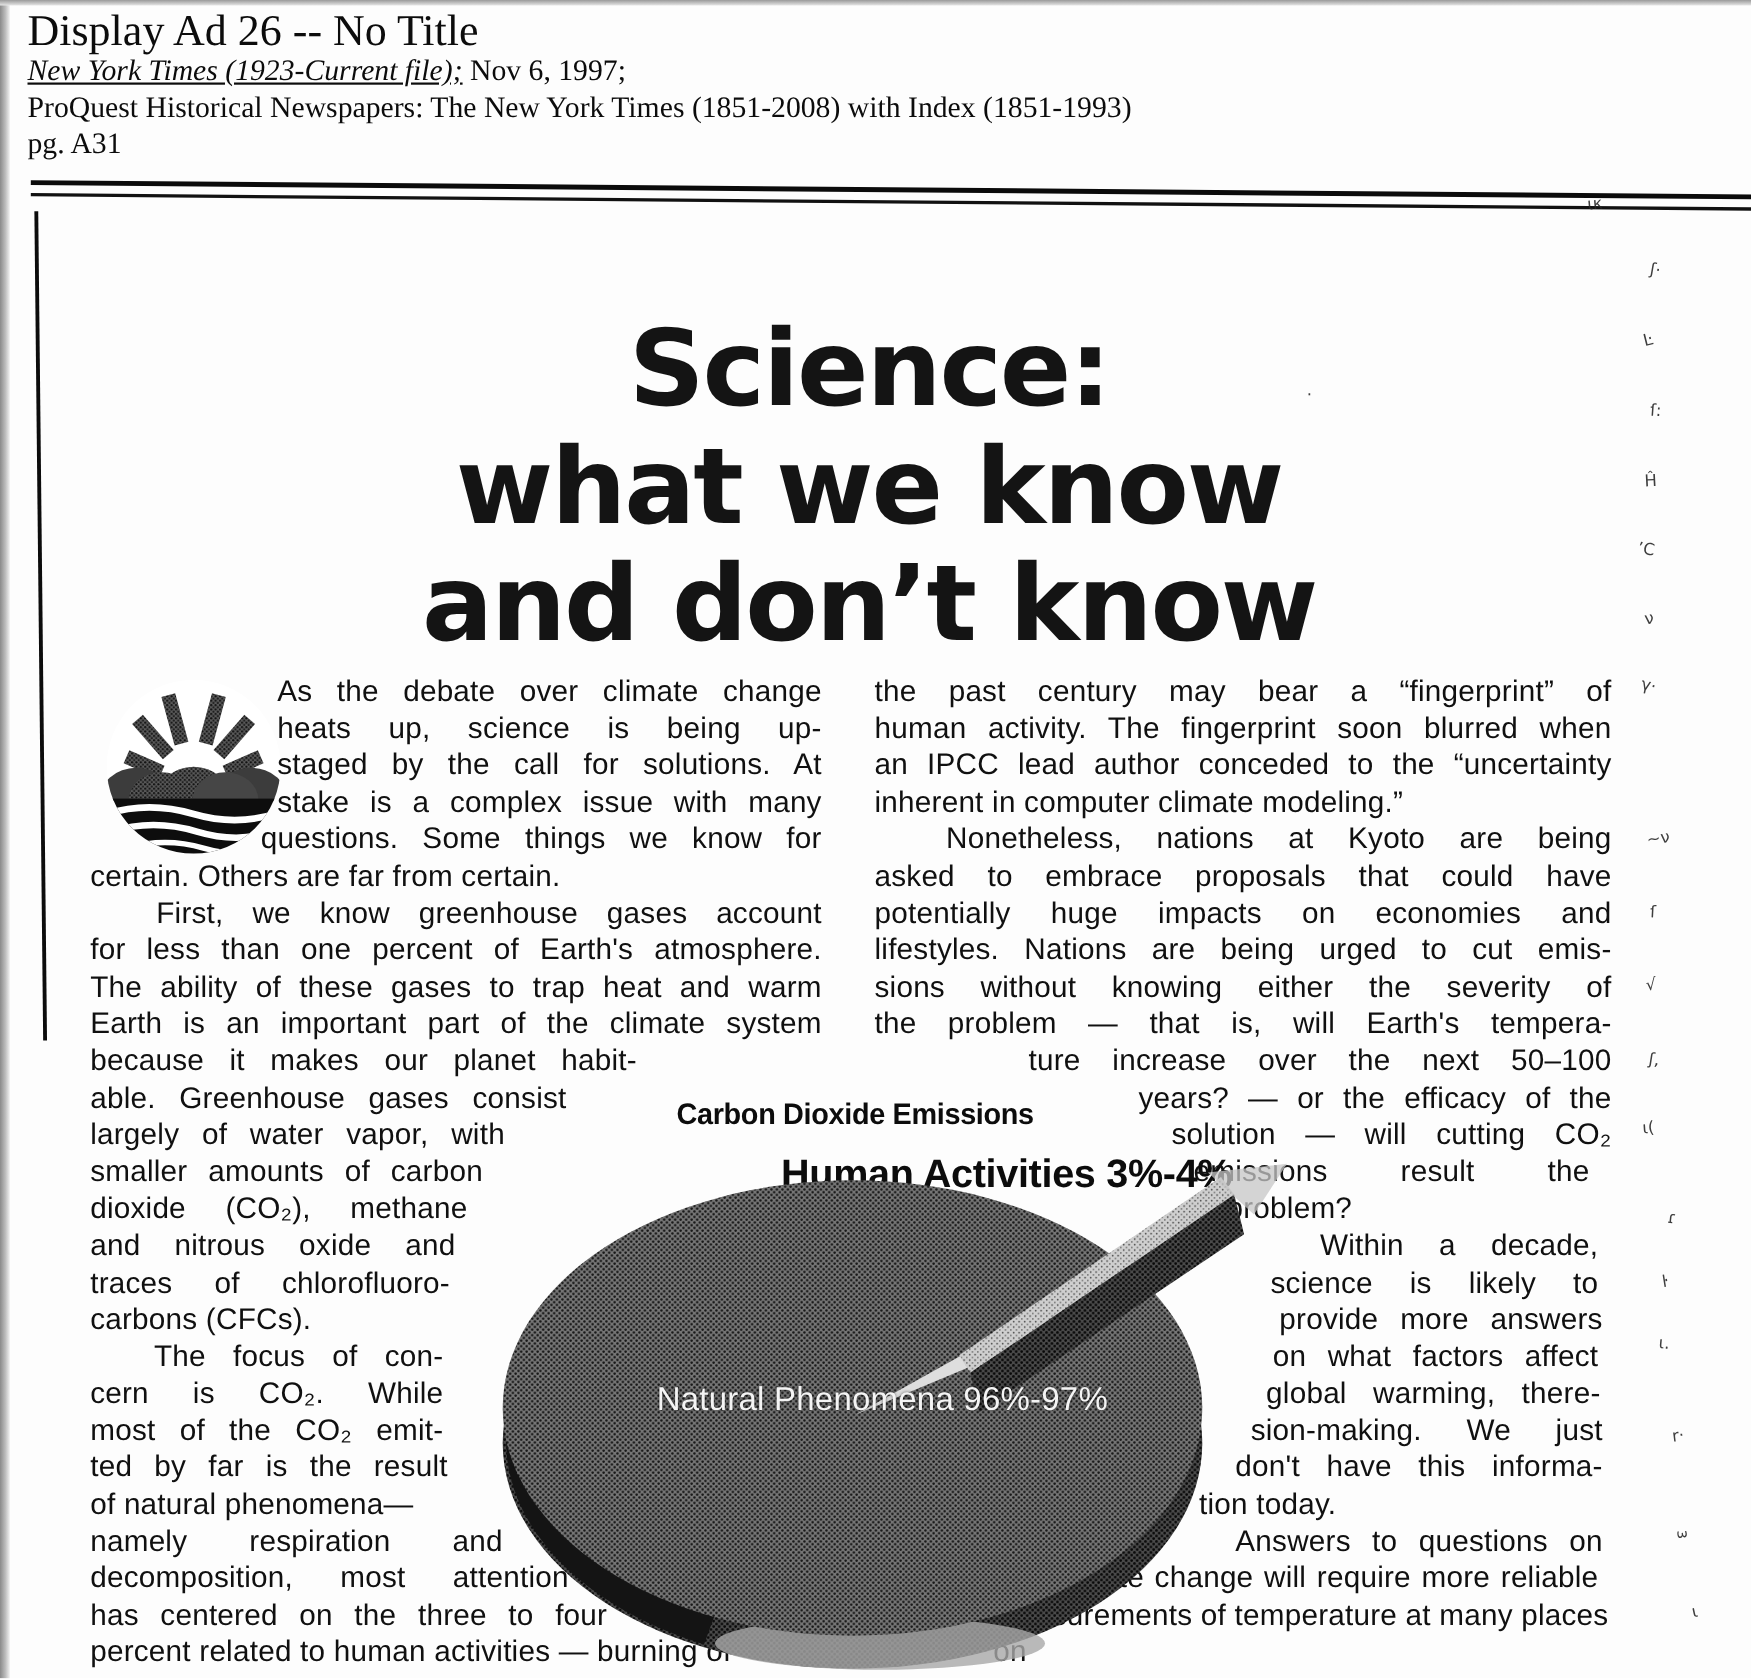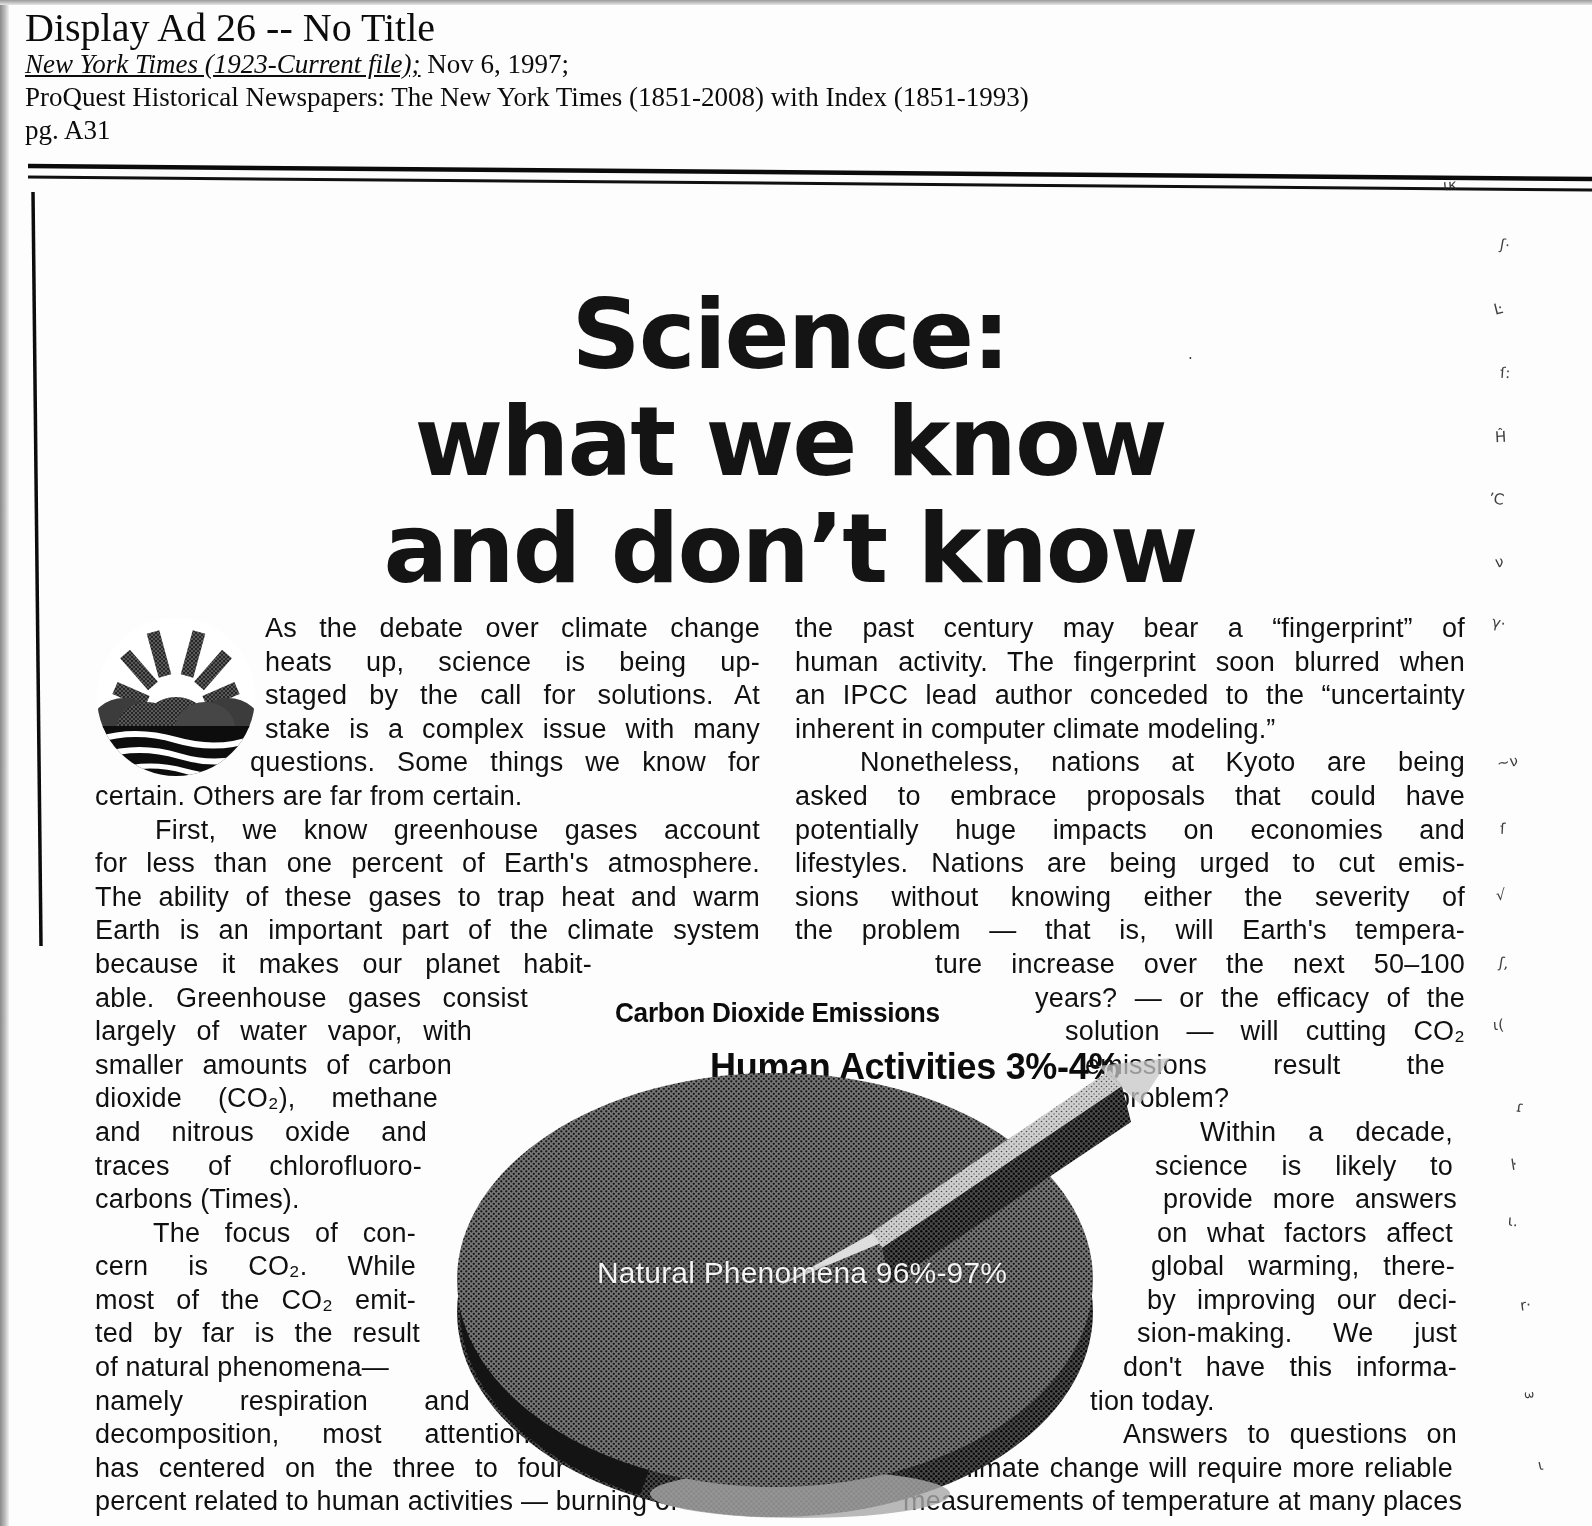--- a/index.html
+++ b/index.html
@@ -14,21 +14,21 @@
   #header{position:absolute;left:25px;top:8px;font-family:"Liberation Serif",serif;}
   #header .t{font-size:40px;font-weight:normal;line-height:40px;}
   #header .m{font-size:27px;line-height:33px;}
   #header .it{font-style:italic;text-decoration:underline;}
   
   #headline{position:absolute;left:240px;top:282px;width:1100px;text-align:center;
     font-family:"DejaVu Sans",sans-serif;font-weight:bold;font-size:96px;line-height:107px;
     letter-spacing:-2px;color:#141414;}
   
   .col{position:absolute;top:612px;font-size:27px;letter-spacing:.2px;color:#101010;}
-  #col-left{left:95px;width:665px;}
+  #col-left{left:82px;width:665px;}
   #col-right{left:795px;width:670px;}
   .ln{height:33.6px;line-height:33.2px;text-align:justify;text-align-last:justify;overflow:visible;}
   .ln.end{text-align:left;text-align-last:left;}
   
   #chart-title{position:absolute;left:615px;top:998px;font-size:27px;font-weight:bold;
     letter-spacing:-.3px;transform:scaleX(.97);transform-origin:left;}
   #label-human{position:absolute;left:710px;top:1046px;font-size:36px;font-weight:bold;letter-spacing:-.3px;}
   #label-natural{position:absolute;left:597px;top:1256px;font-size:30px;font-weight:normal;
     color:#f4f4f4;letter-spacing:.2px;z-index:3;text-shadow:0 0 3px rgba(0,0,0,.6);}
   
@@ -146,21 +146,21 @@
     <div class="ln">for less than one percent of Earth's atmosphere.</div>
     <div class="ln">The ability of these gases to trap heat and warm</div>
     <div class="ln">Earth is an important part of the climate system</div>
     <div class="ln" style="margin-right:168px">because it makes our planet habit-</div>
     <div class="ln" style="margin-right:232px">able. Greenhouse gases consist</div>
     <div class="ln" style="margin-right:288px">largely of water vapor, with</div>
     <div class="ln" style="margin-right:308px">smaller amounts of carbon</div>
     <div class="ln" style="margin-right:322px">dioxide (CO₂), methane</div>
     <div class="ln" style="margin-right:333px">and nitrous oxide and</div>
     <div class="ln" style="margin-right:338px">traces of chlorofluoro-</div>
-    <div class="ln end" style="margin-right:340px">carbons (Times).</div>
+    <div class="ln end" style="margin-right:340px">carbons (CFCs).</div>
     <div class="ln" style="text-indent:58px;margin-right:344px">The focus of con-</div>
     <div class="ln" style="margin-right:344px">cern is CO₂. While</div>
     <div class="ln" style="margin-right:344px">most of the CO₂ emit-</div>
     <div class="ln" style="margin-right:340px">ted by far is the result</div>
     <div class="ln end" style="margin-right:310px">of natural phenomena—</div>
     <div class="ln" style="margin-right:290px">namely respiration and</div>
     <div class="ln" style="margin-right:230px">decomposition, most attention</div>
     <div class="ln" style="margin-right:195px">has centered on the three to four</div>
     <div class="ln end" style="margin-right:8px">percent related to human activities — burning of</div>
   </div>
@@ -179,21 +179,20 @@
     <div class="ln" style="margin-left:140px">ture increase over the next 50–100</div>
     <div class="ln" style="margin-left:240px">years? — or the efficacy of the</div>
     <div class="ln" style="margin-left:270px">solution — will cutting CO₂</div>
     <div class="ln" style="margin-left:290px;margin-right:20px">emissions result the</div>
     <div class="ln end" style="margin-left:320px">problem?</div>
     <div class="ln" style="margin-left:405px;margin-right:12px">Within a decade,</div>
     <div class="ln" style="margin-left:360px;margin-right:12px">science is likely to</div>
     <div class="ln" style="margin-left:368px;margin-right:8px">provide more answers</div>
     <div class="ln" style="margin-left:362px;margin-right:12px">on what factors affect</div>
     <div class="ln" style="margin-left:356px;margin-right:10px">global warming, there-</div>
-    <div class="ln" style="margin-left:352px;margin-right:8px">by improving our deci-</div>
     <div class="ln" style="margin-left:342px;margin-right:8px">sion-making. We just</div>
     <div class="ln" style="margin-left:328px;margin-right:8px">don't have this informa-</div>
     <div class="ln end" style="margin-left:295px">tion today.</div>
     <div class="ln" style="margin-left:328px;margin-right:8px">Answers to questions on</div>
     <div class="ln" style="margin-left:158px;margin-right:12px">climate change will require more reliable</div>
     <div class="ln end" style="margin-left:108px">measurements of temperature at many places on</div>
   </div>
 
   <div id="artifacts">
     <span class="mark" style="left:1443px;top:176px;transform:rotate(-5deg)">ικ</span>

